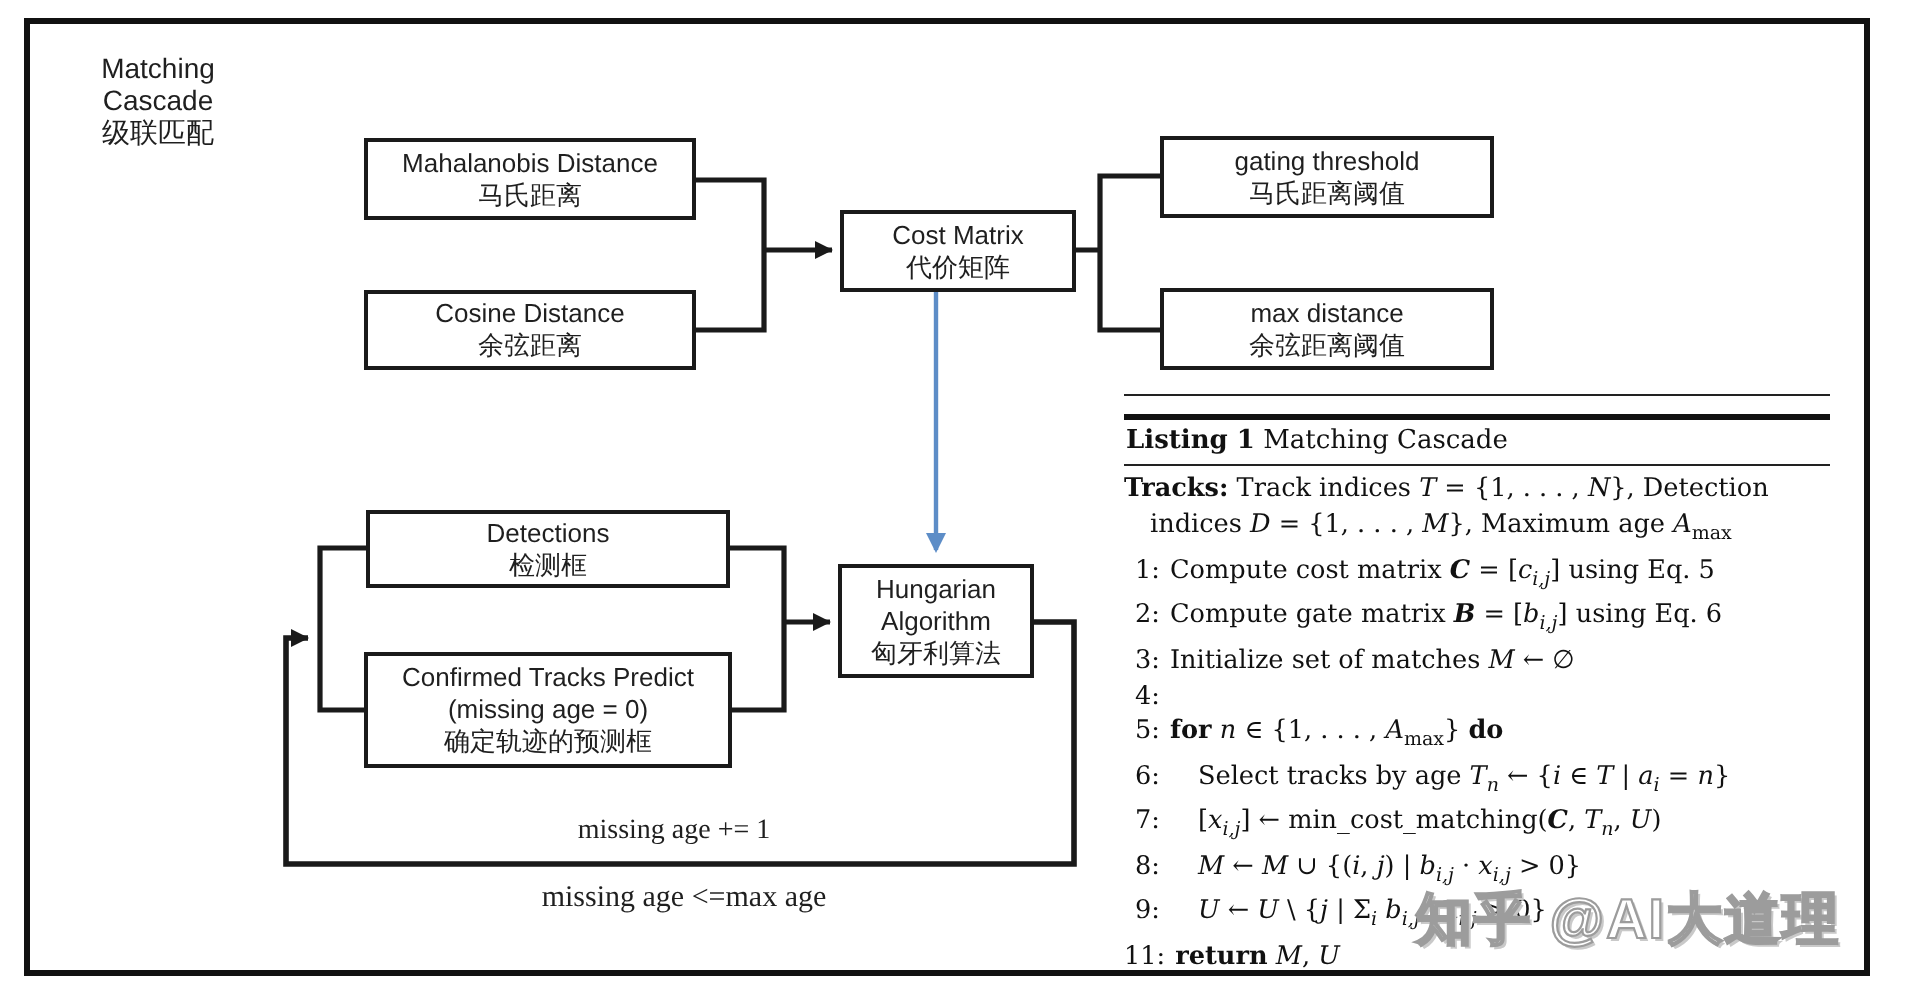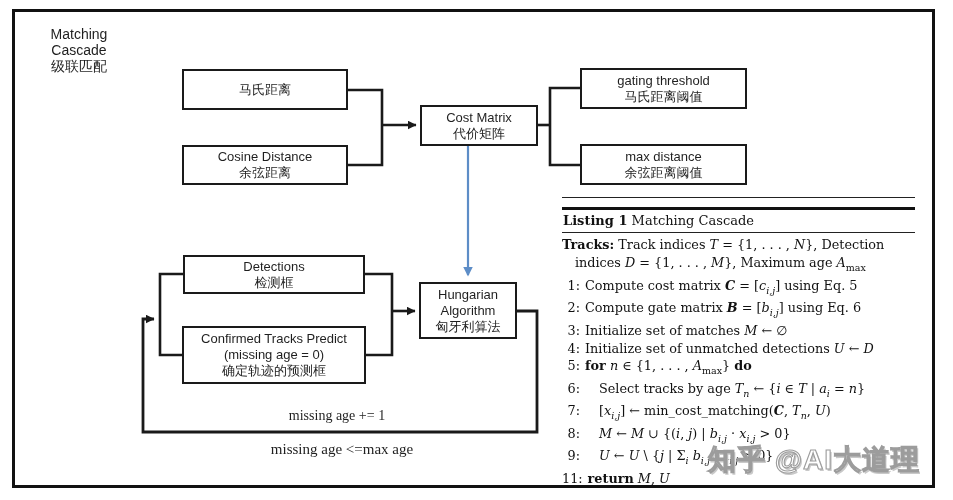--- a/index.html
+++ b/index.html
@@ -75,20 +75,21 @@
   <path class="kthick" d="M517,311 H537 V432 H143 V319 H154" marker-end="url(#arr)"></path>
 </svg>
 
 <div class="fig-title">
   <div>Matching</div>
   <div>Cascade</div>
   <div>级联匹配</div>
 </div>
 
 <div class="box" style="left:182px;top:69px;width:166px;height:41px">
+  <div>Mahalanobis Distance</div>
   <div>马氏距离</div>
 </div>
 
 <div class="box" style="left:182px;top:145px;width:166px;height:40px">
   <div>Cosine Distance</div>
   <div>余弦距离</div>
 </div>
 
 <div class="box" style="left:420px;top:105px;width:118px;height:41px">
   <div>Cost Matrix</div>
@@ -143,21 +144,20 @@
         <div class="lrow">
           <span class="lnum">2:</span>
           <span class="ltext">Compute gate matrix <b><i>B</i></b> = [<i>b<sub>i,j</sub></i>] using Eq. 6</span>
         </div>
         <div class="lrow">
           <span class="lnum">3:</span>
           <span class="ltext">Initialize set of matches <i>M</i> ← ∅</span>
         </div>
         <div class="lrow">
           <span class="lnum">4:</span>
-          <span class="ltext">Initialize set of unmatched detections <i>U</i> ← <i>D</i></span>
         </div>
         <div class="lrow">
           <span class="lnum">5:</span>
           <span class="ltext"><b>for</b> <i>n</i> ∈ {1, . . . , <i>A</i><sub>max</sub>} <b>do</b></span>
         </div>
         <div class="lrow indent">
           <span class="lnum">6:</span>
           <span class="ltext">Select tracks by age <i>T<sub>n</sub></i> ← {<i>i</i> ∈ <i>T</i> | <i>a<sub>i</sub></i> = <i>n</i>}</span>
         </div>
         <div class="lrow indent">

